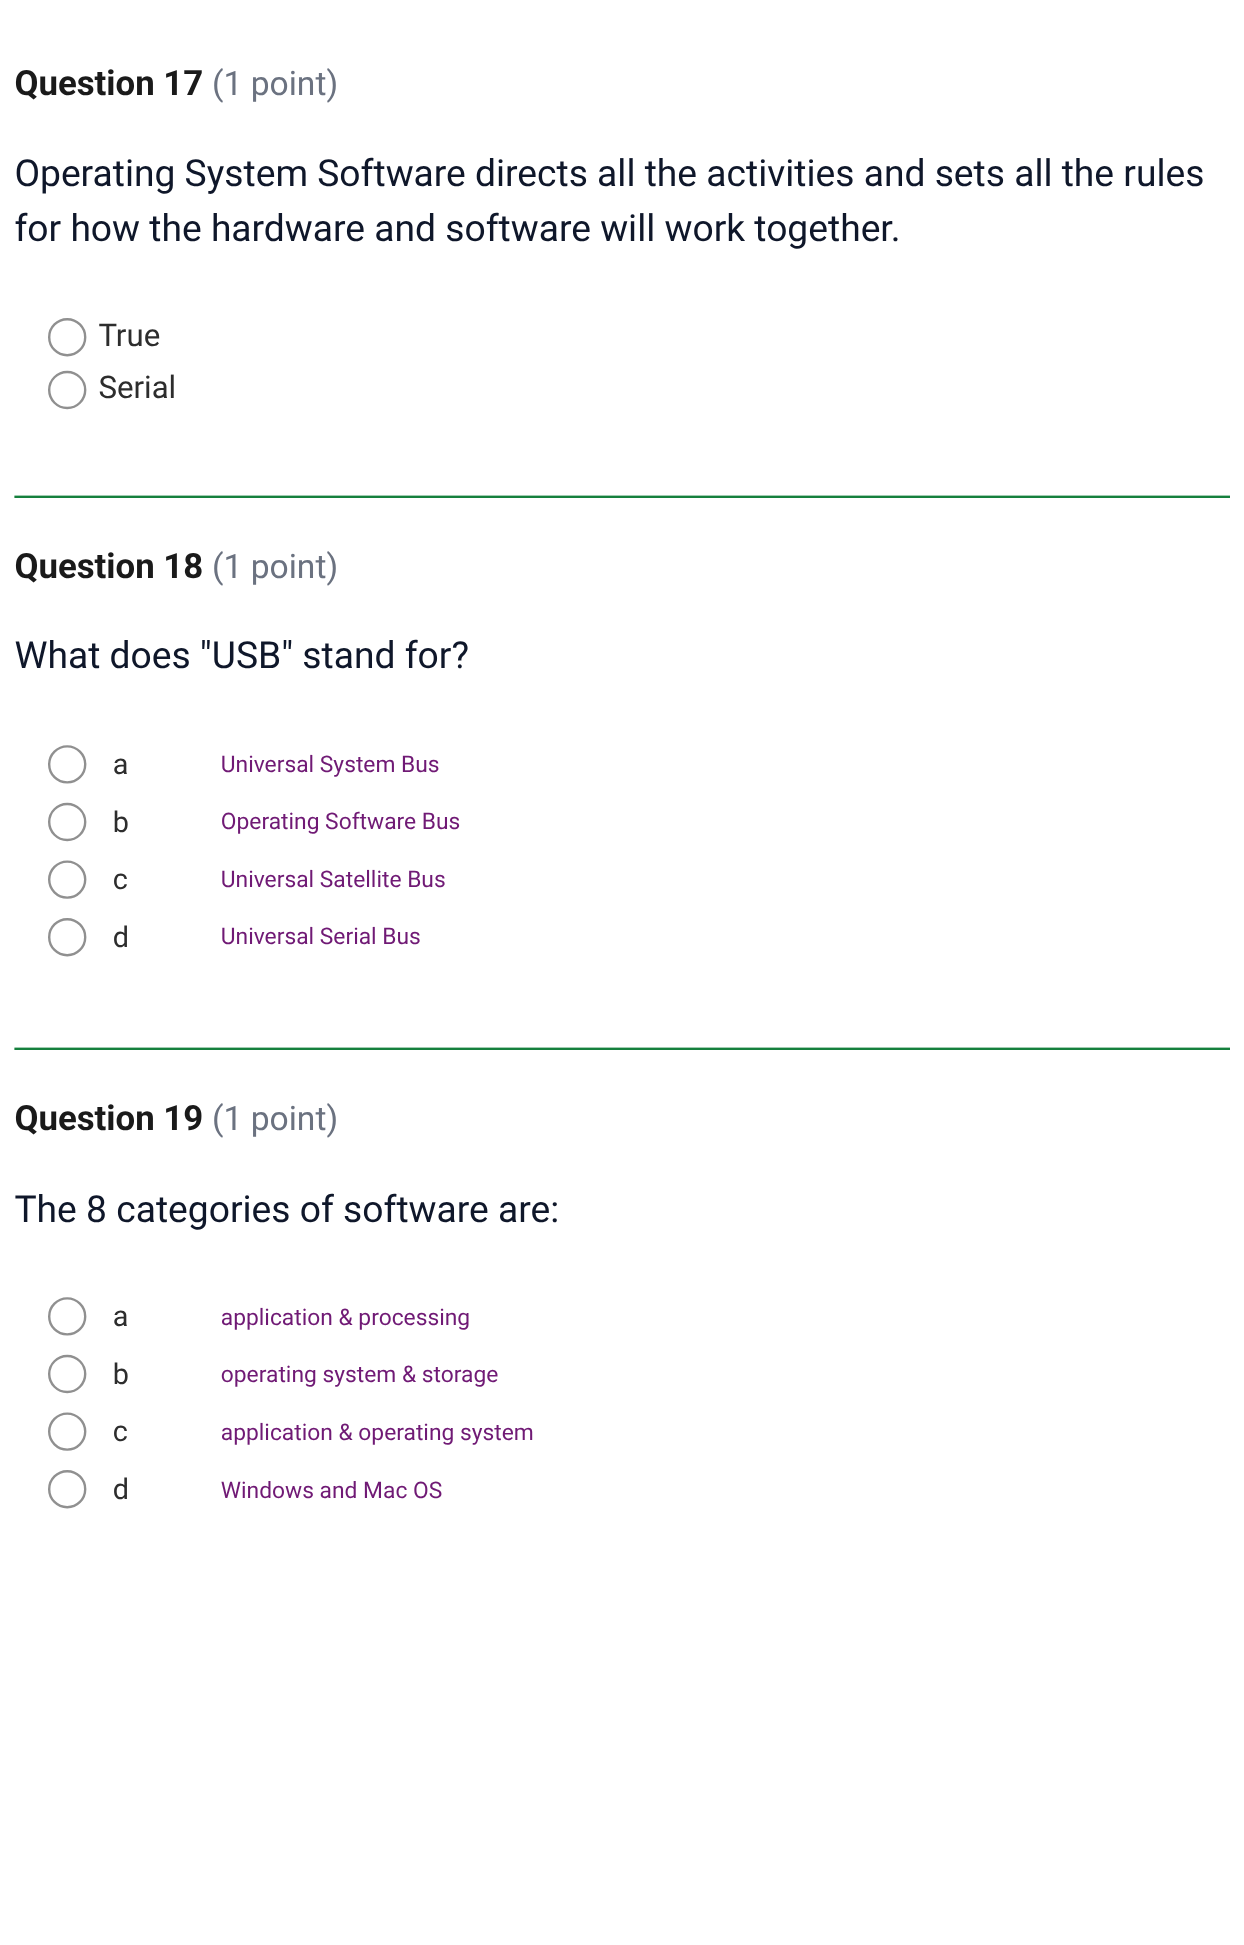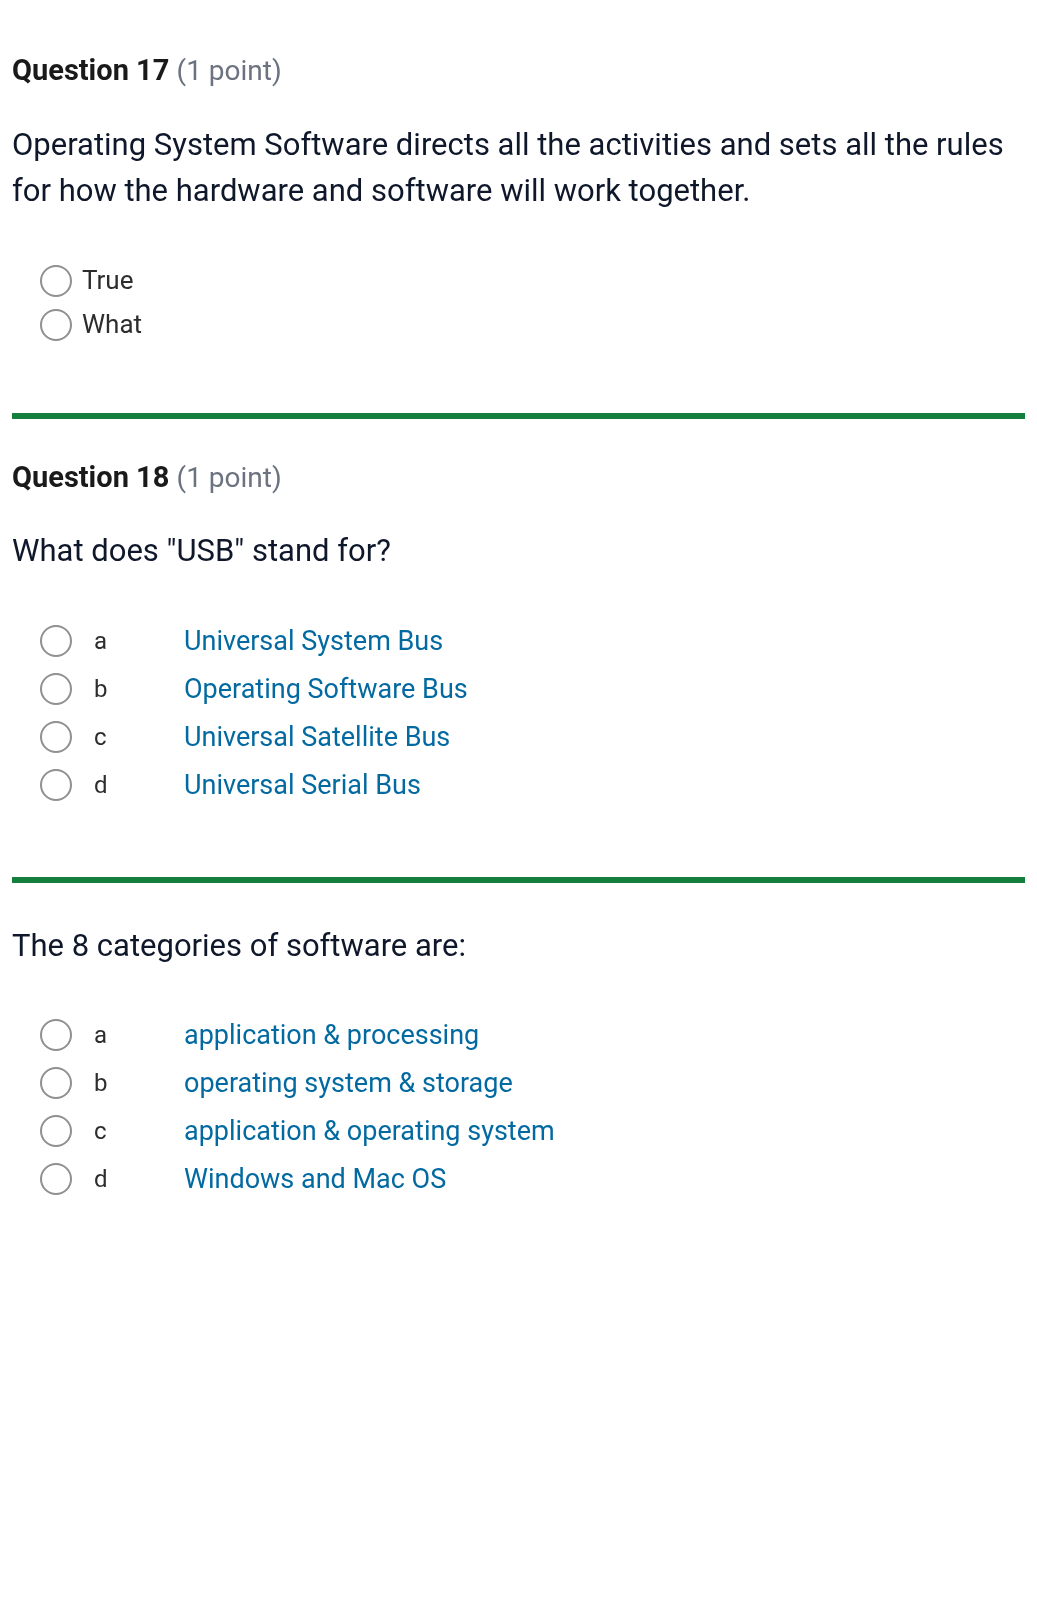--- a/index.html
+++ b/index.html
@@ -11,21 +11,21 @@
       font-family: -apple-system, BlinkMacSystemFont, "Segoe UI", Roboto, Helvetica, Arial, sans-serif;
       background: #ffffff;
       padding: 12px;
       width: 1037px;
       color: #333;
     }
     .question-block {
       padding: 40px 0 60px 0;
     }
     .question-block:not(:last-child) {
-      border-bottom: 6px solid #15803d;
+      border-bottom: 2px solid #15803d;
     }
     .question-header {
       font-size: 29px;
       margin-bottom: 32px;
       line-height: 1.3;
     }
     .question-number {
       font-weight: 700;
       color: #1a1a1a;
     }
@@ -70,41 +70,41 @@
       color: #2d2d2d;
       margin-left: 10px;
     }
     .letter-col {
       width: 90px;
       margin-left: 22px;
       font-size: 24px;
       color: #2d2d2d;
     }
     .option-text {
-      font-size: 27px;
-      color: #0369a1;
+      font-size: 19px;
+      color: #701a75;
     }
   </style>
 </head>
 <body>
 
 <div class="question-block">
   <div class="question-header">
     <span class="question-number">Question 17</span>
     <span class="question-points">(1 point)</span>
   </div>
   <div class="question-prompt">Operating System Software directs all the activities and sets all the rules for how the hardware and software will work together.</div>
   <div class="options-tf">
     <div class="option-row-tf">
       <div class="radio"></div>
       <span class="option-label-tf">True</span>
     </div>
     <div class="option-row-tf">
       <div class="radio"></div>
-      <span class="option-label-tf">What</span>
+      <span class="option-label-tf">Serial</span>
     </div>
   </div>
 </div>
 
 <div class="question-block">
   <div class="question-header">
     <span class="question-number">Question 18</span>
     <span class="question-points">(1 point)</span>
   </div>
   <div class="question-prompt">What does "USB" stand for?</div>
@@ -126,20 +126,24 @@
     </div>
     <div class="option-row-mc">
       <div class="radio"></div>
       <span class="letter-col">d</span>
       <span class="option-text">Universal Serial Bus</span>
     </div>
   </div>
 </div>
 
 <div class="question-block" style="padding-bottom:20px;border-bottom:none;">
+  <div class="question-header">
+    <span class="question-number">Question 19</span>
+    <span class="question-points">(1 point)</span>
+  </div>
   <div class="question-prompt">The 8 categories of software are:</div>
   <div class="options-mc">
     <div class="option-row-mc">
       <div class="radio"></div>
       <span class="letter-col">a</span>
       <span class="option-text">application &amp; processing</span>
     </div>
     <div class="option-row-mc">
       <div class="radio"></div>
       <span class="letter-col">b</span>

